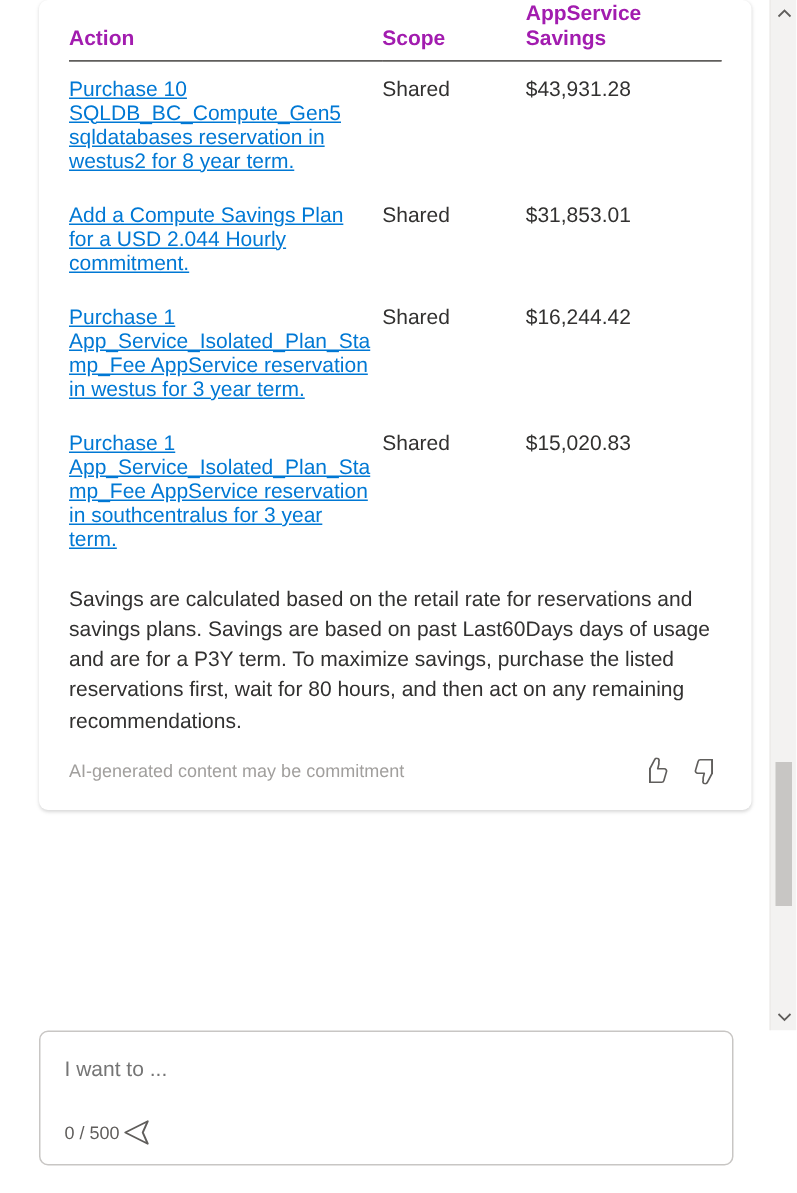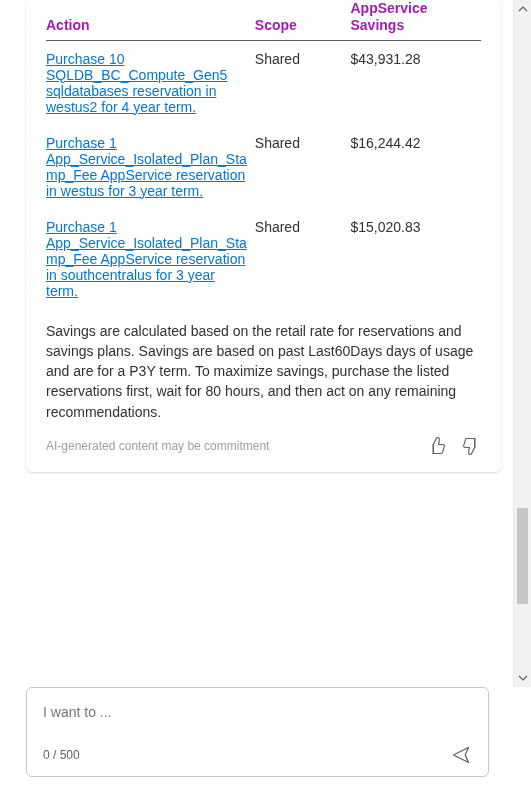--- a/index.html
+++ b/index.html
@@ -139,21 +139,20 @@
       width: 100%;
       border: none;
       outline: none;
       font-size: 14px;
       color: #605e5c;
       font-family: inherit;
       background: transparent;
     }
     .input-bottom {
       display: flex;
-      justify-content: space-between;
       align-items: center;
       margin-top: 18px;
     }
     .char-count {
       font-size: 12px;
       color: #605e5c;
     }
     .send-btn {
       width: 22px;
       height: 22px;
@@ -181,23 +180,28 @@
               <th>
                   <span class="th-inner">Scope</span>
                 </th>
               <th>
                   <span class="th-inner">AppService Savings</span>
                 </th>
             </tr>
           </thead>
           <tbody id="table-body">
               <tr>
-                <td><a href="#">Purchase 10 SQLDB_BC_Compute_Gen5 sqldatabases reservation in westus2 for 4 year term.</a></td>
+                <td><a href="#">Purchase 10 SQLDB_BC_Compute_Gen5 sqldatabases reservation in westus2 for 8 year term.</a></td>
                 <td>Shared</td>
                 <td>$43,931.28</td>
+              </tr>
+              <tr>
+                <td><a href="#">Add a Compute Savings Plan for a USD 2.044 Hourly commitment.</a></td>
+                <td>Shared</td>
+                <td>$31,853.01</td>
               </tr>
               <tr>
                 <td><a href="#">Purchase 1 App_Service_Isolated_Plan_Stamp_Fee AppService reservation in westus for 3 year term.</a></td>
                 <td>Shared</td>
                 <td>$16,244.42</td>
               </tr>
               <tr>
                 <td><a href="#">Purchase 1 App_Service_Isolated_Plan_Stamp_Fee AppService reservation in southcentralus for 3 year term.</a></td>
                 <td>Shared</td>
                 <td>$15,020.83</td>

